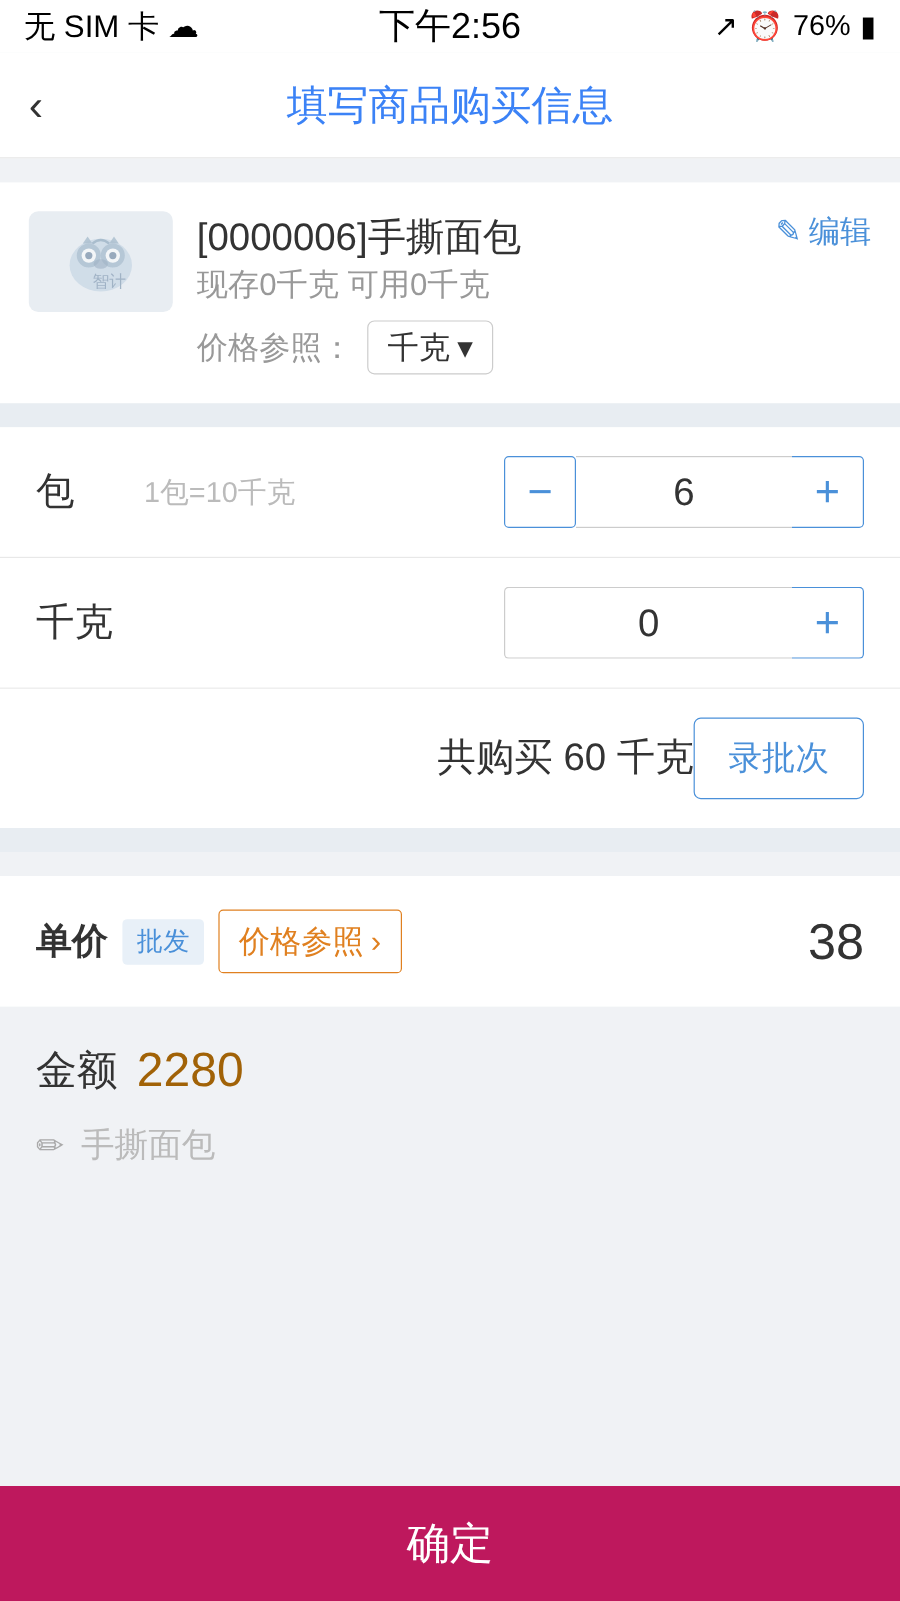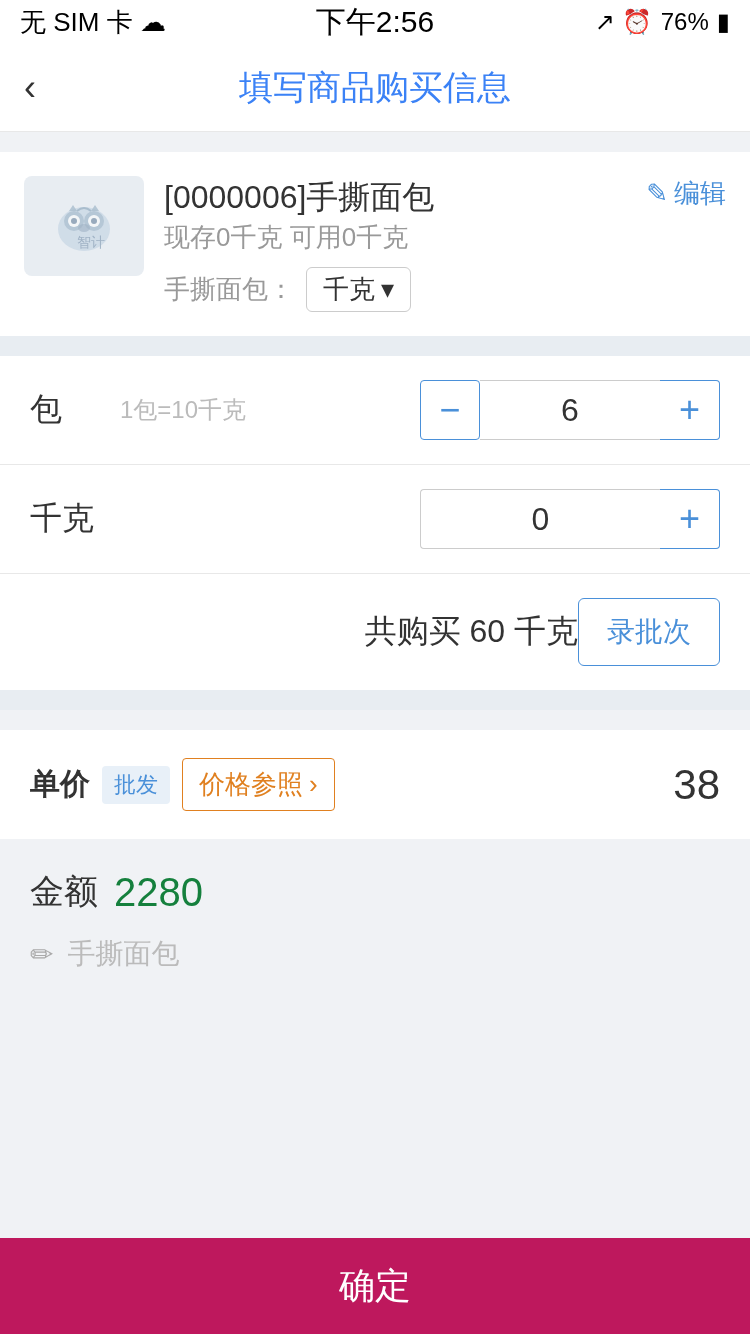--- a/index.html
+++ b/index.html
@@ -75,21 +75,21 @@
     .product-card {
       background: #fff;
       margin-top: 20px;
       padding: 24px;
       display: flex;
       align-items: flex-start;
       gap: 20px;
     }
     .product-image {
       width: 120px;
-      height: 100px;
+      height: 84px;
       background: #e8edf2;
       border-radius: 8px;
       display: flex;
       align-items: center;
       justify-content: center;
       flex-shrink: 0;
     }
     .owl-icon {
       width: 70px;
       height: 70px;
@@ -283,21 +283,21 @@
       align-items: center;
       gap: 16px;
       margin-bottom: 20px;
     }
     .amount-label {
       font-size: 34px;
       color: #333;
     }
     .amount-value {
       font-size: 40px;
-      color: #15803d;
+      color: #a16207;
       font-weight: 500;
     }
     .remark-row {
       display: flex;
       align-items: center;
       gap: 14px;
     }
     .remark-icon {
       color: #aaa;
       font-size: 28px;
@@ -374,21 +374,21 @@
         <path d="M28,20 Q35,14 42,20" stroke="#6b8eaa" stroke-width="2" fill="none"></path>
         <polygon points="20,20 24,14 28,20" fill="#6b8eaa" opacity="0.8"></polygon>
         <polygon points="42,20 46,14 50,20" fill="#6b8eaa" opacity="0.8"></polygon>
         <text x="28" y="56" font-size="14" fill="#5a7a9a" font-family="sans-serif">智计</text>
       </svg>
     </div>
     <div class="product-info">
       <div class="product-name">[0000006]手撕面包</div>
       <div class="product-stock">现存0千克  可用0千克</div>
       <div class="product-unit-row">
-        <span>手撕面包：</span>
+        <span>价格参照：</span>
         <div class="unit-selector">
           <span>千克</span>
           <span>▾</span>
         </div>
       </div>
     </div>
     <div class="edit-btn">
       <span>✎</span>
       <span>编辑</span>
     </div>

